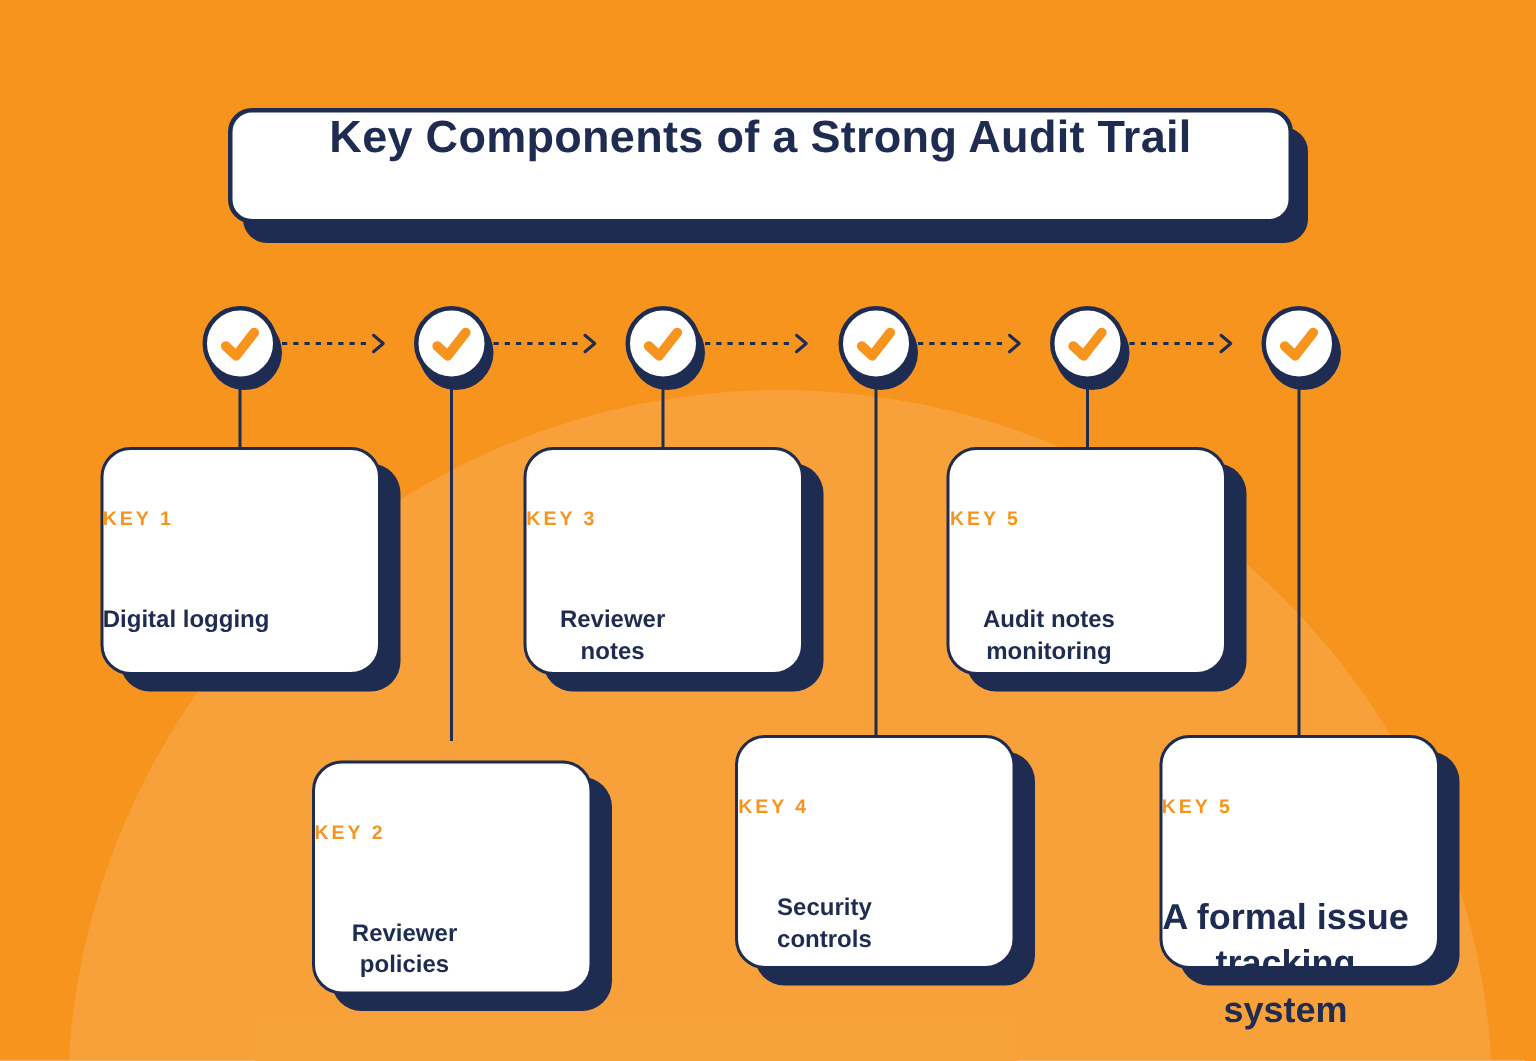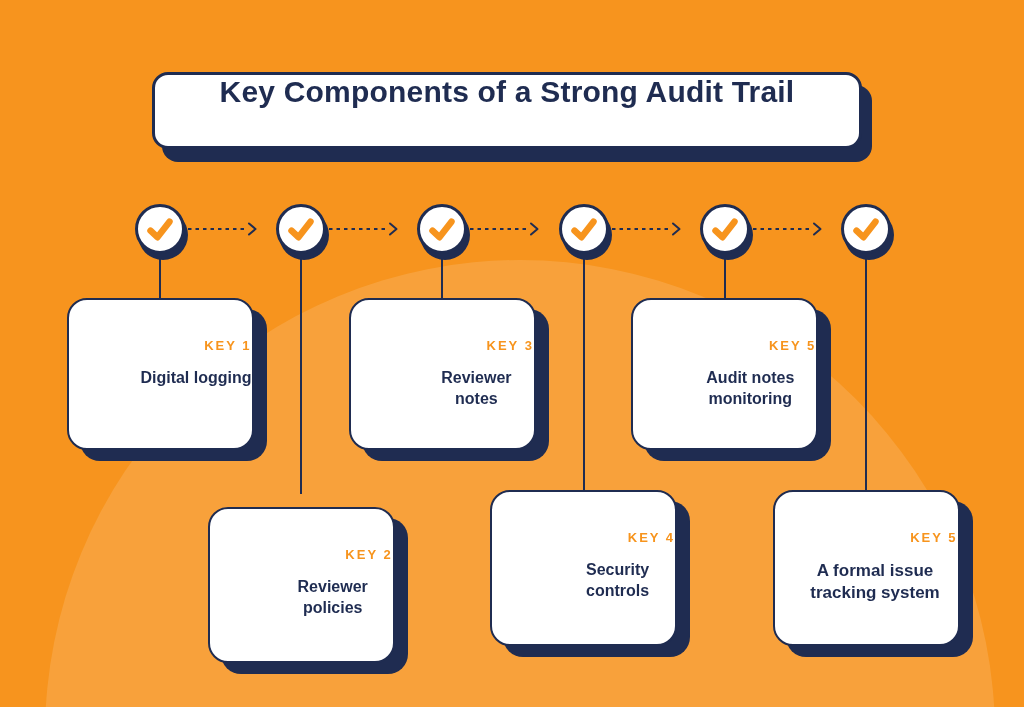--- a/index.html
+++ b/index.html
@@ -66,23 +66,24 @@
     background:var(--navy);
     z-index:1;
   }
   .step .card{
     position:absolute;
     width:187px;
     background:var(--card-bg);
     border:2px solid var(--navy);
     border-radius:20px;
     box-shadow:13px 11px 0 var(--navy);
-    display:flex; flex-direction:column; align-items:flex-end;
+    display:flex; flex-direction:column; align-items:flex-start;
     padding-top:38px;
     z-index:2;
+    gap:36px;
   }
   .key-label{
     font-size:13px;
     font-weight:bold;
     letter-spacing:2px;
     color:var(--accent);
     margin-bottom:15px;
     white-space:nowrap;
   }
   .card-title{
@@ -90,21 +91,21 @@
     font-weight:bold;
     color:var(--navy);
     text-align:center;
     line-height:1.3;
   }
   .step-1 .card-title{white-space:nowrap;}
   .step-2 .card-title{max-width:120px;}
   .step-3 .card-title{max-width:115px;}
   .step-4 .card-title{max-width:115px;}
   .step-5 .card-title{max-width:132px;}
-  .step-6 .card-title{font-size:17px;max-width:165px;}
+  .step-6 .card-title{font-size:24px;max-width:165px;}
 </style>
 </head>
 <body>
 
 <div class="canvas">
   <div class="bg-circle"></div>
 
   <div class="title-card">
     <h1>Key Components of a Strong Audit Trail</h1>
   </div>

